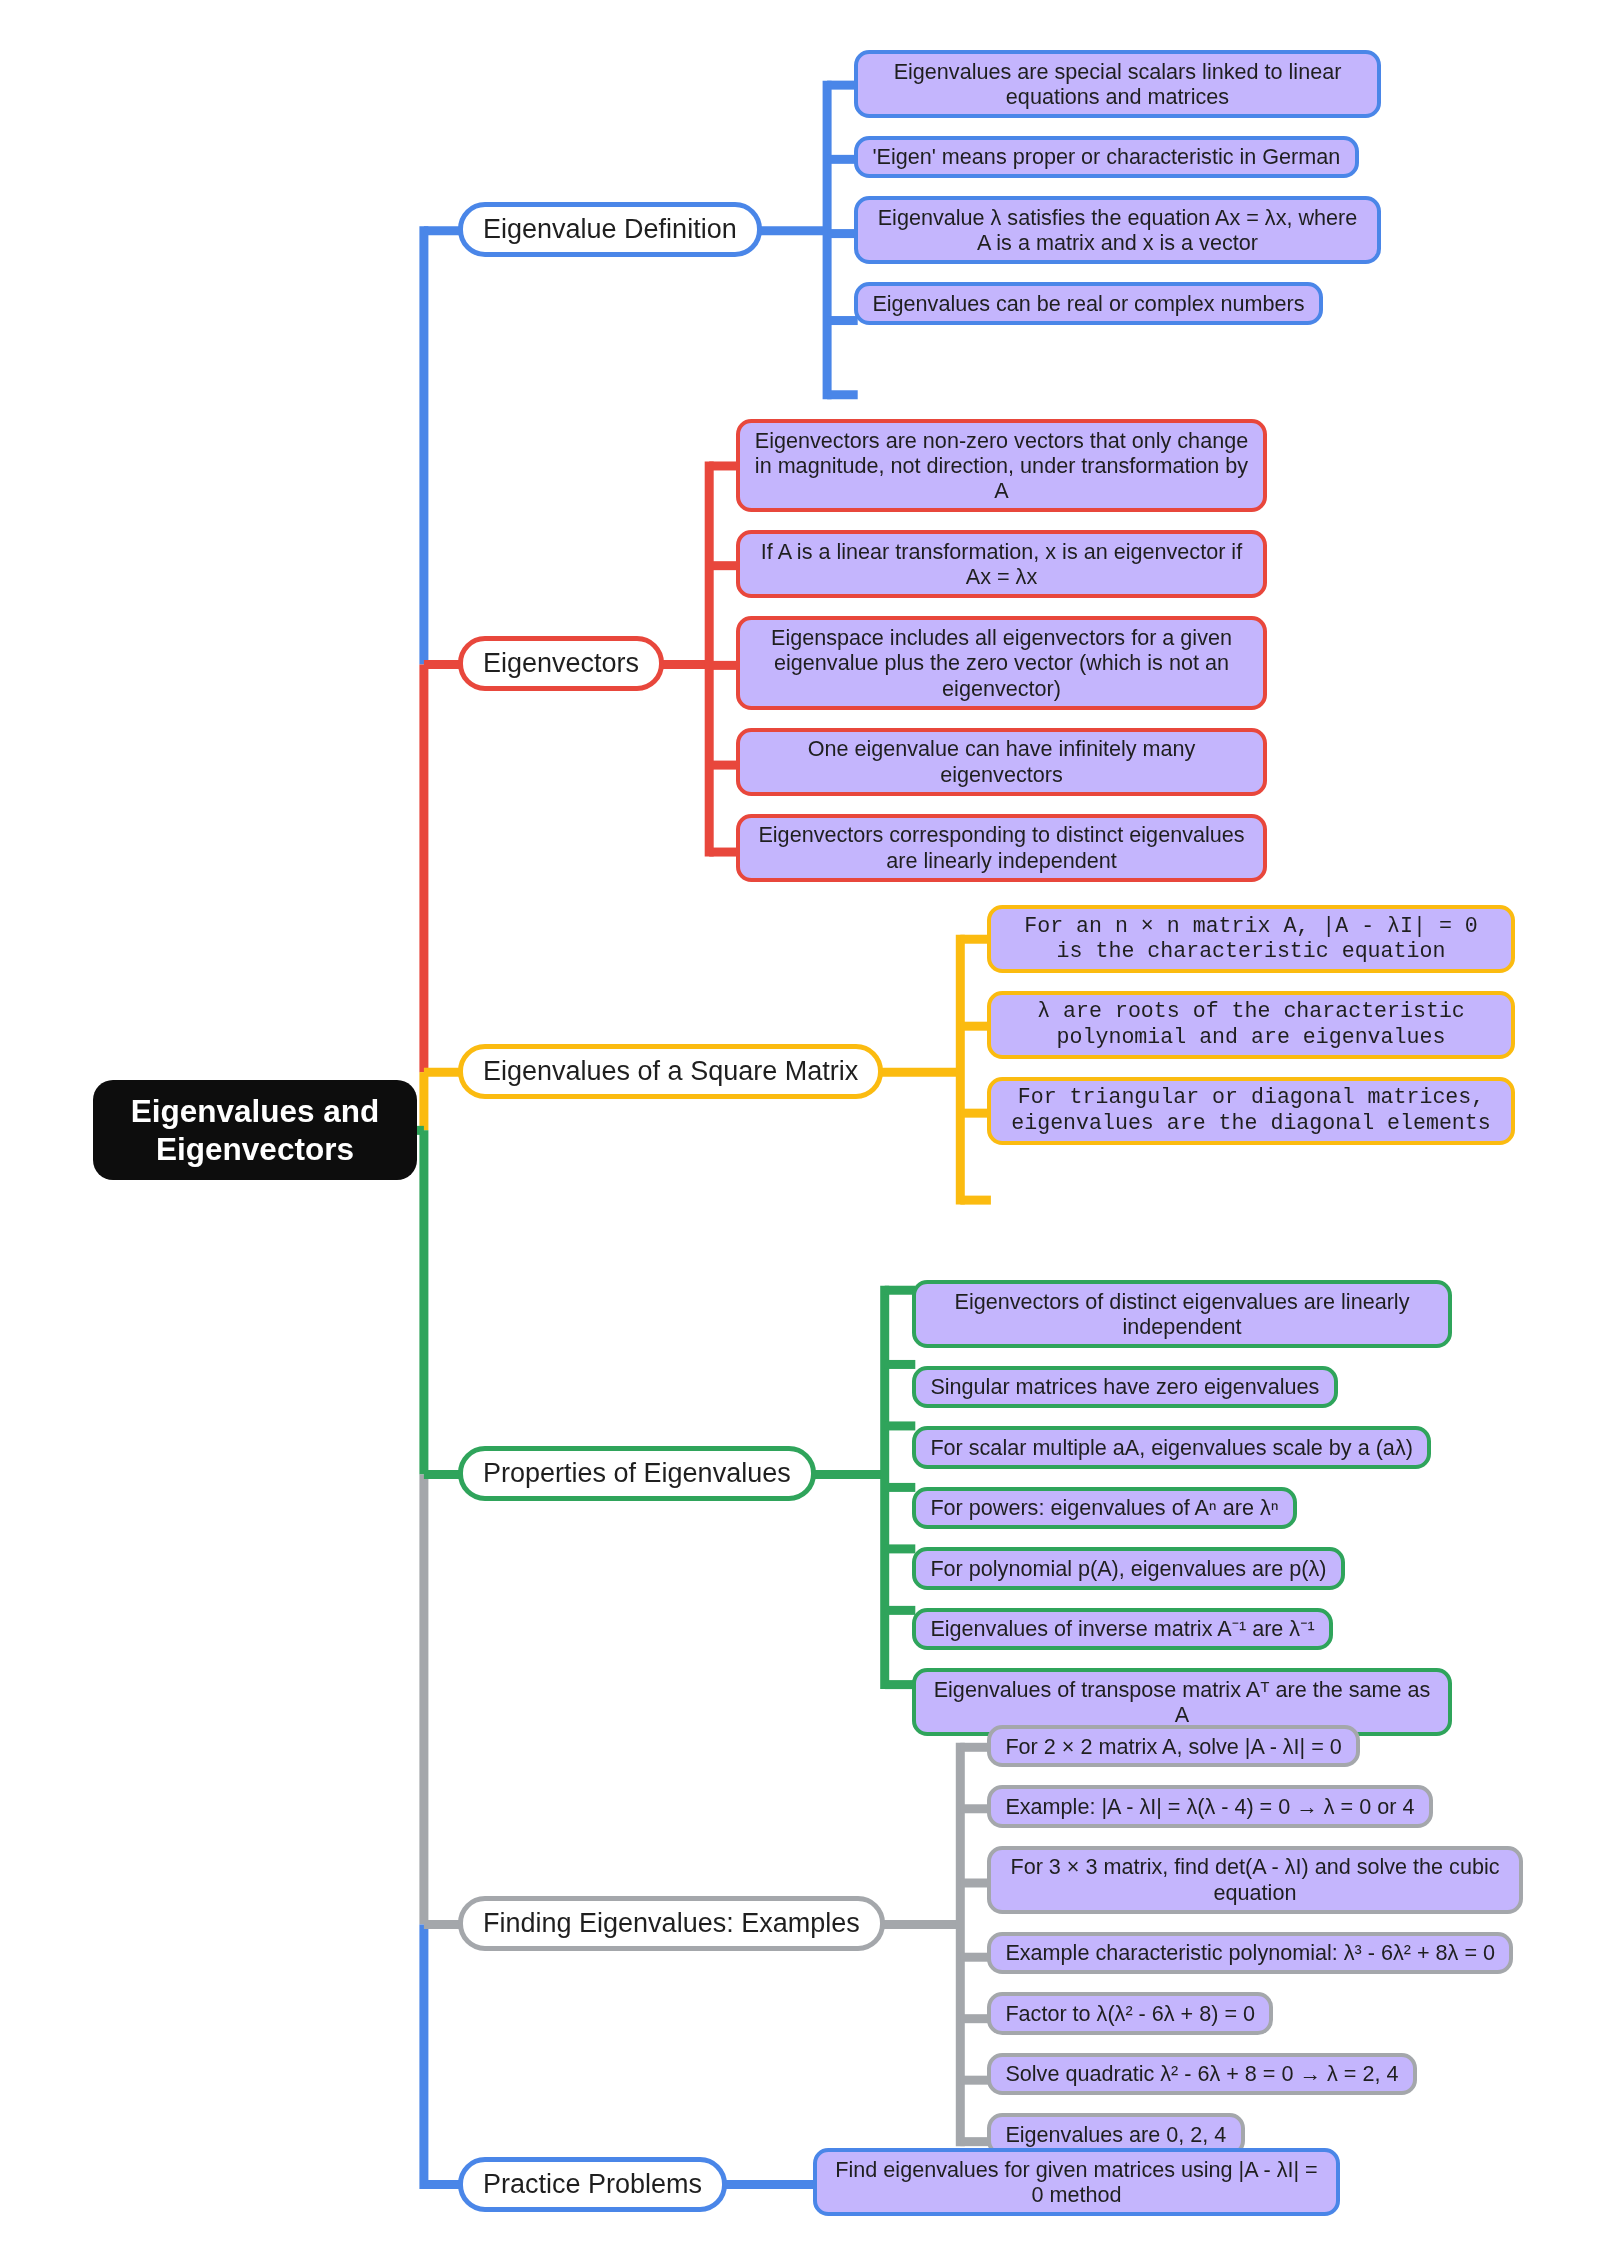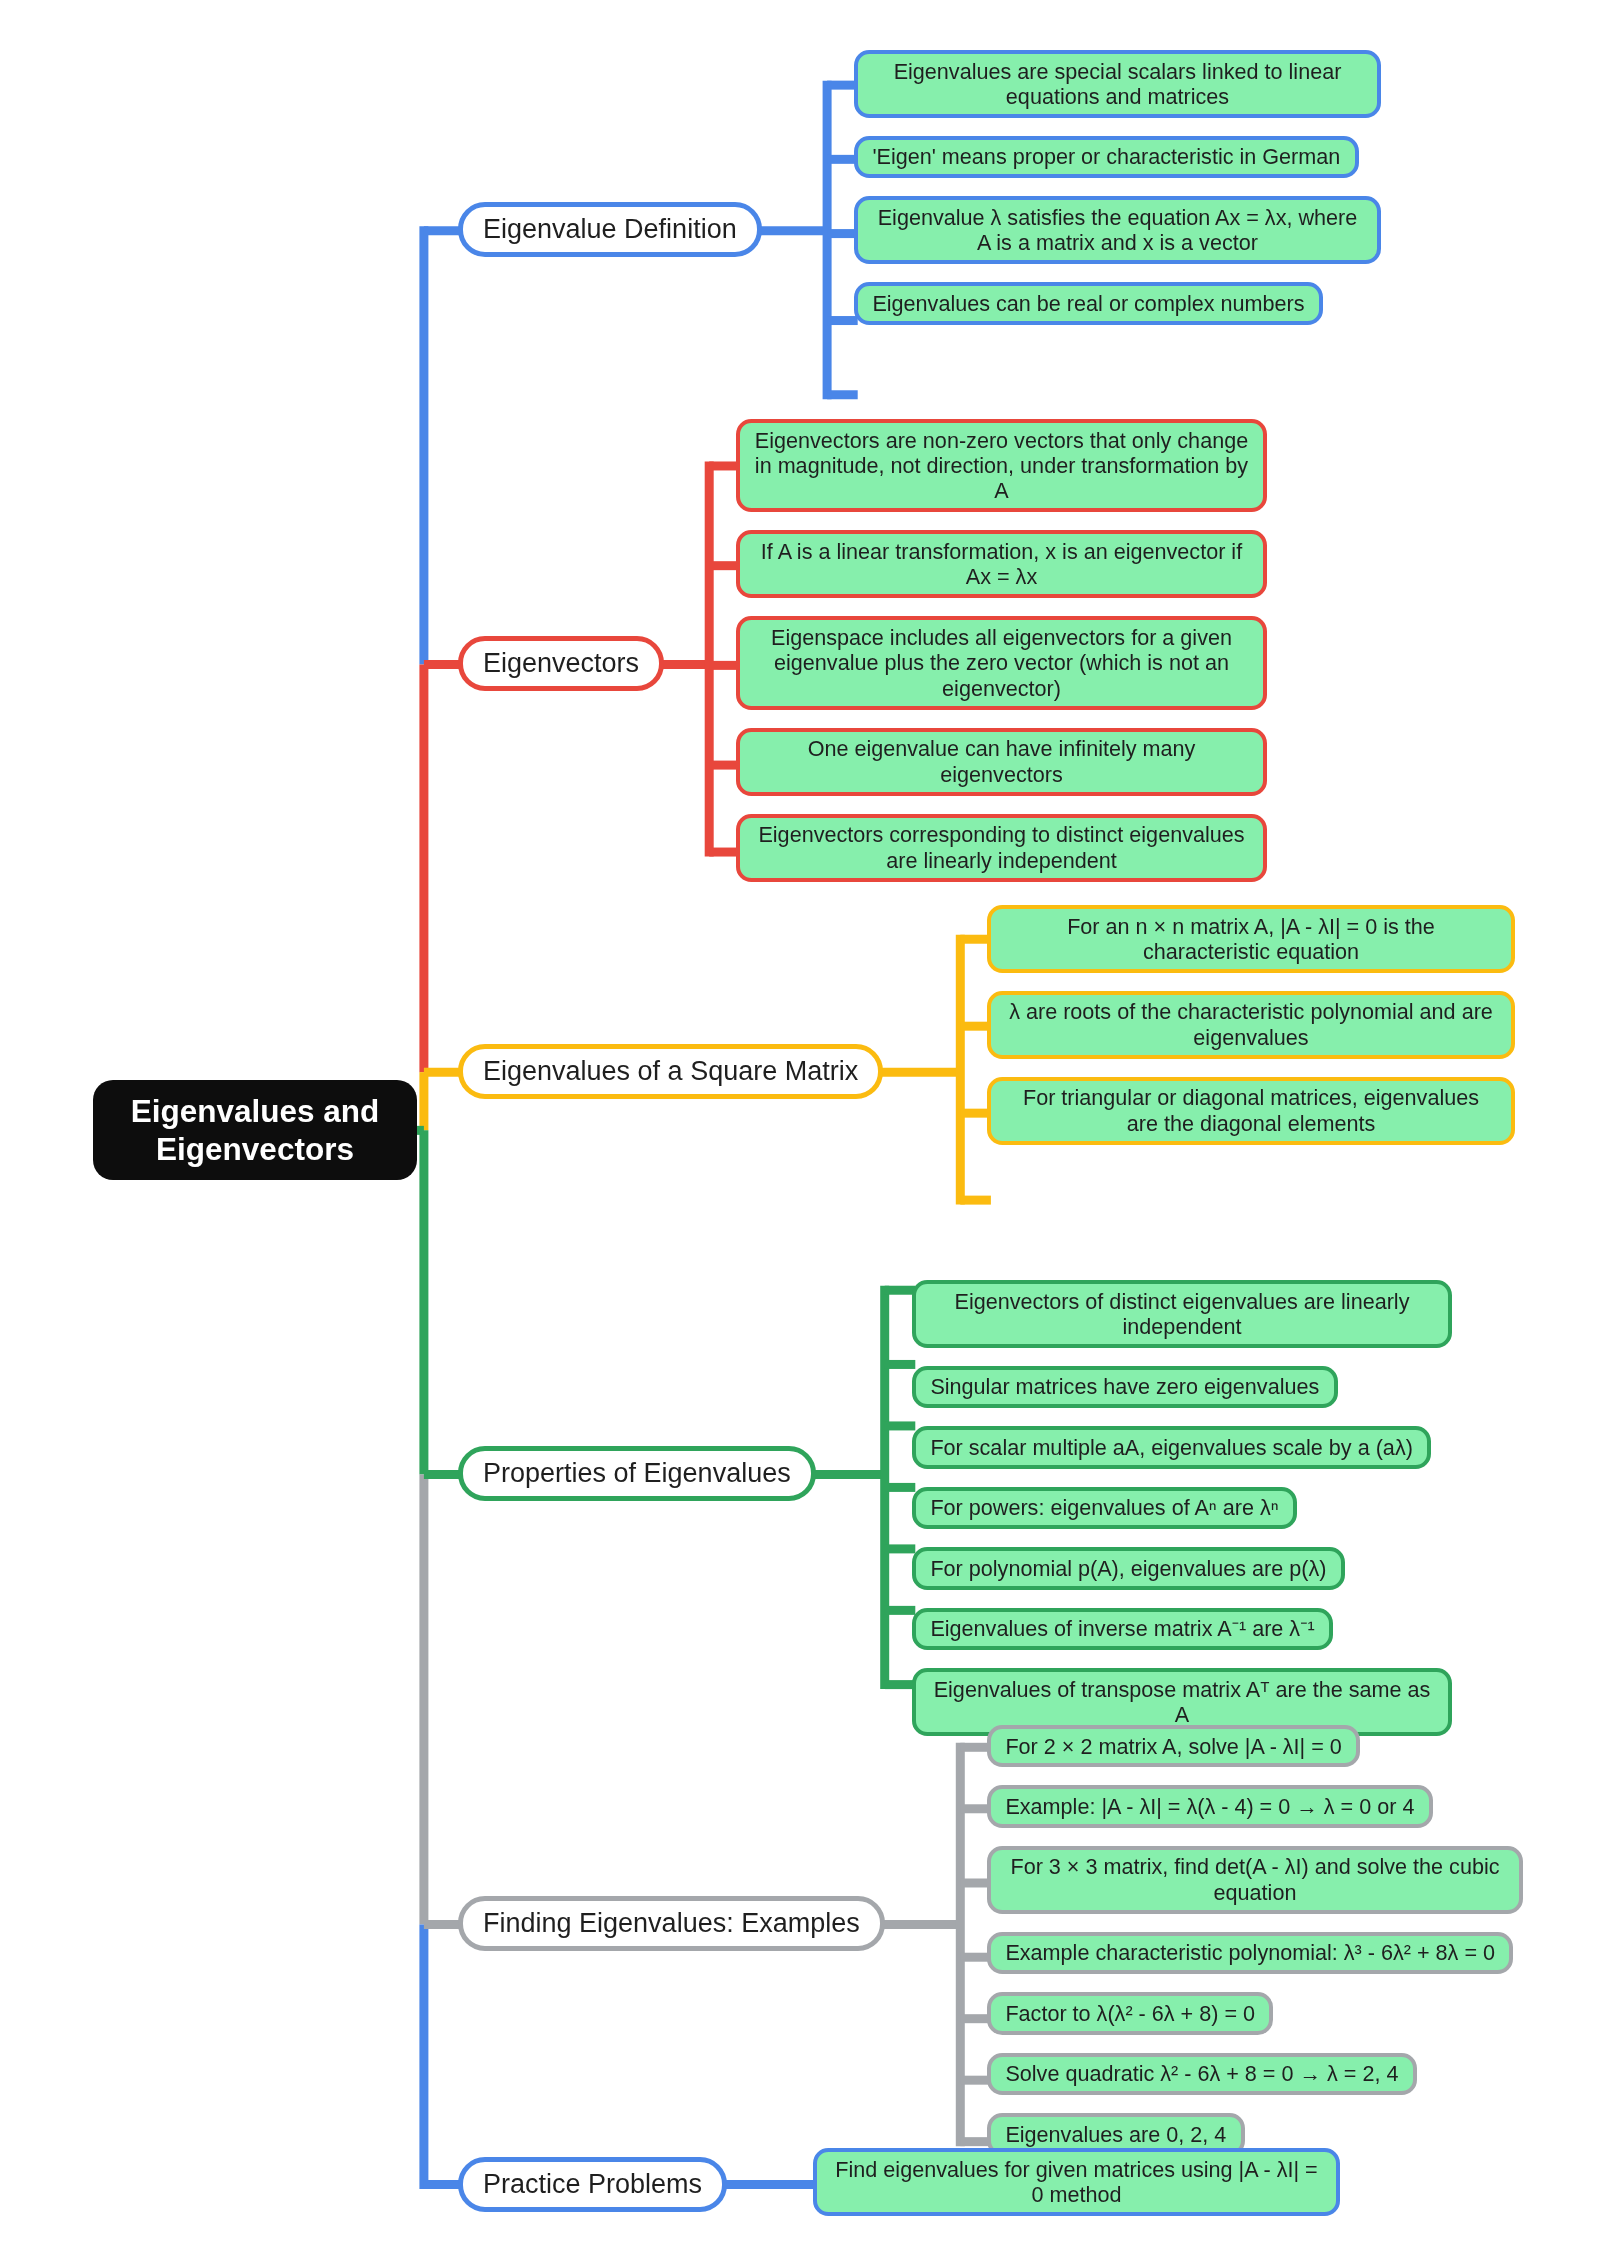--- a/index.html
+++ b/index.html
@@ -16,28 +16,28 @@
     padding:11.7px 22.5px;box-sizing:border-box;
   }
   .btitle{
     position:absolute;left:458px;width:fit-content;white-space:nowrap;
     background:#ffffff;border:5.4px solid #000;border-radius:27px;
     font-size:27px;line-height:1.2;text-align:center;padding:6.3px 20px;
     box-sizing:border-box;
   }
   .leaves{position:absolute;display:flex;flex-direction:column;gap:18px;align-items:flex-start;}
   .leaf{
-    background:#86efac;border:4.5px solid #000;border-radius:15.3px;
+    background:#c4b5fd;border:4.5px solid #000;border-radius:15.3px;
     font-size:21.6px;line-height:1.18;text-align:center;padding:4.5px 14.4px;
     box-sizing:border-box;width:fit-content;
   }
   
   .bt0{top:202px;}  .bl0{left:854px;top:50px;}
   .bt1{top:636px;}  .bl1{left:736px;top:419px;}
-  .bt2{top:1044px;} .bl2{left:987px;top:905px;}
+  .bt2{top:1044px;} .bl2{left:987px;top:905px;font-family:Liberation Mono, monospace;}
   .bt3{top:1446px;} .bl3{left:912px;top:1256px;margin-top:24px;}
   .bt4{top:1896px;} .bl4{left:987px;top:1725px;}
   .bt5{top:2157px;} .bl5{left:813px;top:2148px;}
   .bl0 .leaf{max-width:527px;} .bl1 .leaf{max-width:531px;}
   .bl2 .leaf{max-width:528px;} .bl3 .leaf{max-width:540px;}
   .bl4 .leaf{max-width:536px;} .bl5 .leaf{max-width:527px;}
   .c0{border-color:var(--c0);} .c1{border-color:var(--c1);}
   .c2{border-color:var(--c2);} .c3{border-color:var(--c3);}
   .c4{border-color:var(--c4);} .c5{border-color:var(--c5);}
 

